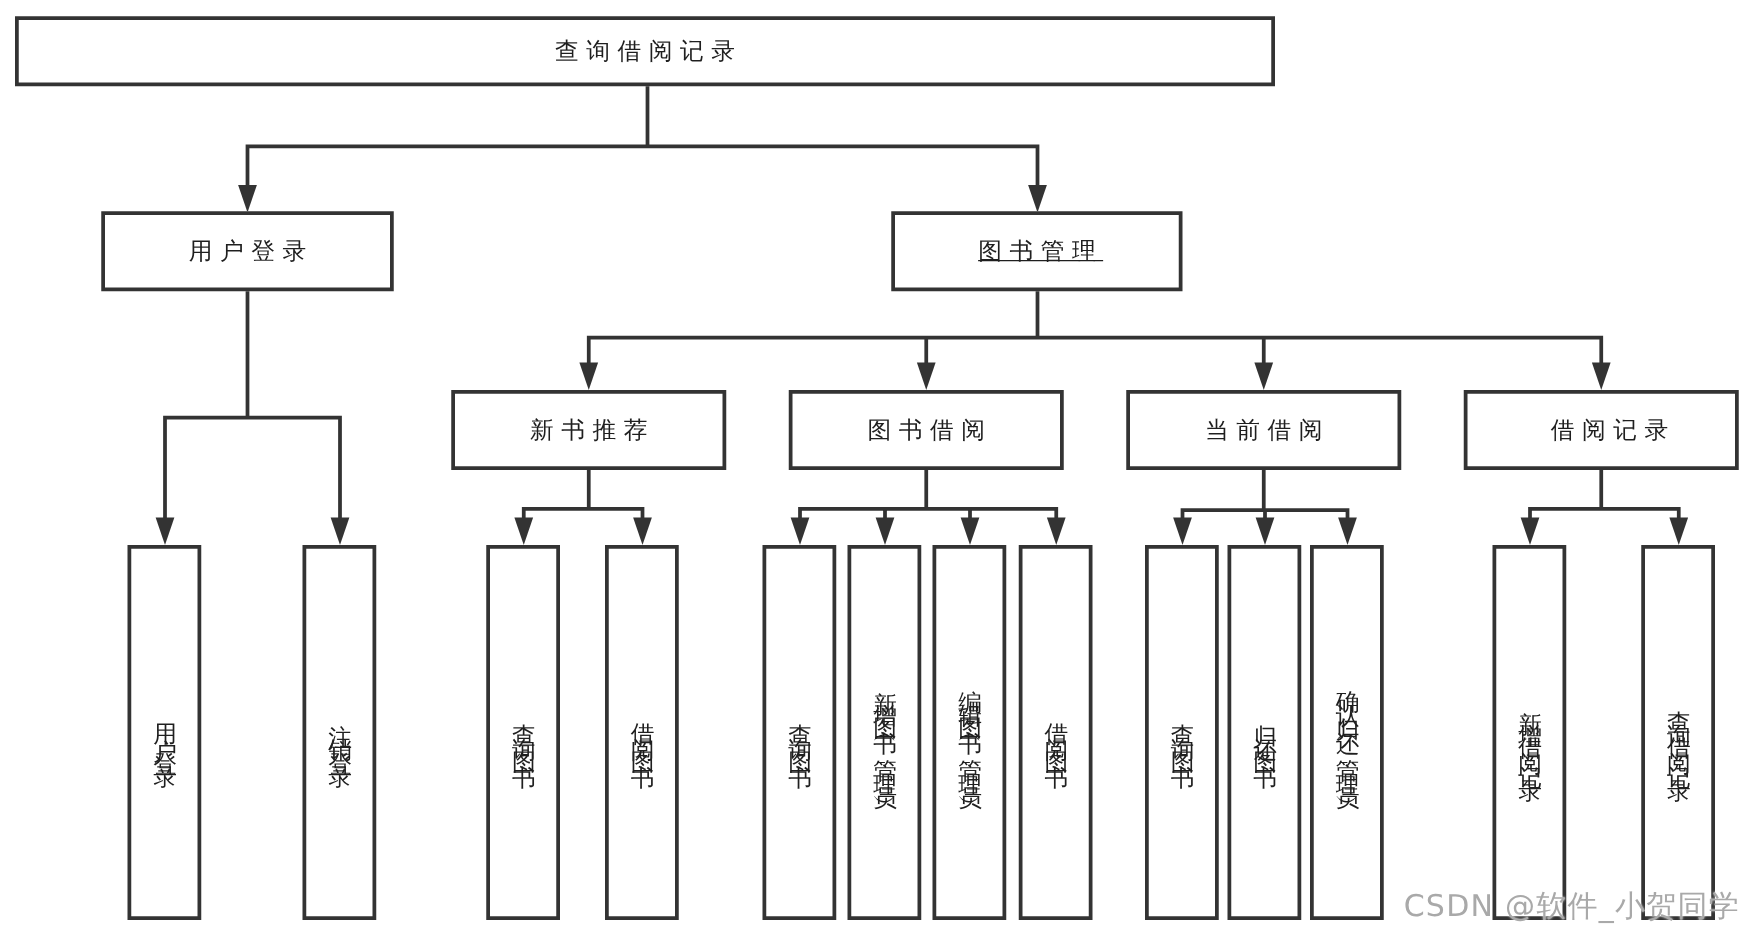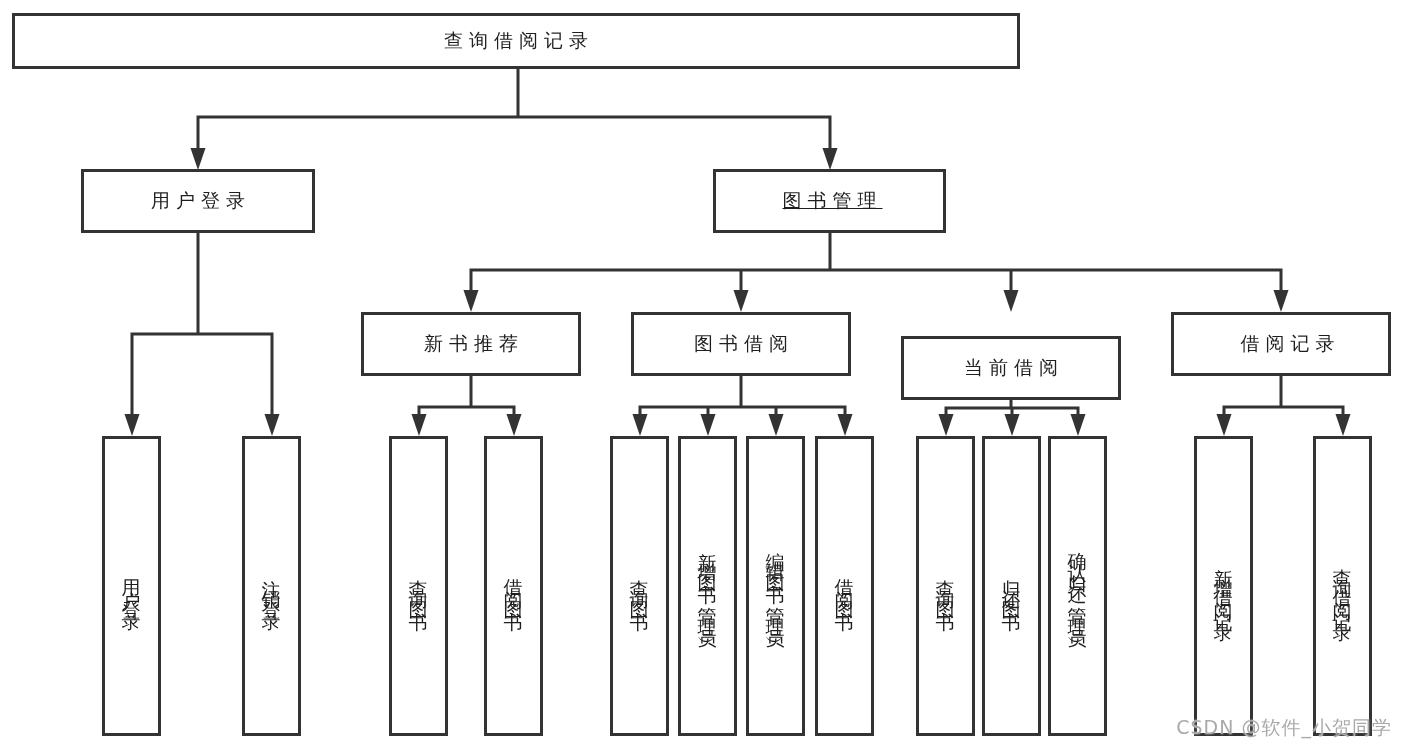--- a/index.html
+++ b/index.html
@@ -33,21 +33,21 @@
     writing-mode:vertical-rl;
     text-orientation:mixed;
     text-align:center;
     line-height:53px;
     font-size:19px; letter-spacing:11px;
     color:#1f1f1f;
   }
   .watermark {
     position:absolute;
     right:13px; bottom:6px;
-    font-size:19px; letter-spacing:1px;
+    font-size:24px; letter-spacing:1px;
     color:#a9a9a9;
     text-shadow:0 0 2px #ffffff;
     white-space:nowrap;
   }
 </style>
 </head>
 <body>
 
 <div id="canvas">
 
@@ -84,21 +84,21 @@
     </g>
   </svg>
 
   <div class="node" style="left:12px; top:13px; width:1008px; height:56px;">查询借阅记录</div>
 
   <div class="node" style="left:81px; top:169px; width:234px; height:64px;">用户登录</div>
   <div class="node" style="left:713px; top:169px; width:233px; height:64px;text-decoration:underline;">图书管理</div>
 
   <div class="node" style="left:631px; top:312px; width:220px; height:64px;">图书借阅</div>
   <div class="node" style="left:361px; top:312px; width:220px; height:64px;">新书推荐</div>
-  <div class="node" style="left:901px; top:312px; width:220px; height:64px;margin-top:24px;">当前借阅</div>
+  <div class="node" style="left:901px; top:312px; width:220px; height:64px;">当前借阅</div>
   <div class="node" style="left:1171px; top:312px; width:220px; height:64px;padding-left:13px;">借阅记录</div>
 
   <div class="leaf" style="left:102px;">用户登录</div>
   <div class="leaf" style="left:242px;">注销登录</div>
 
   <div class="leaf" style="left:389px;">查询图书</div>
   <div class="leaf" style="left:484px;">借阅图书</div>
 
   <div class="leaf" style="left:610px;">查询图书</div>
   <div class="leaf" style="left:678px;">新增图书（管理员）</div>

